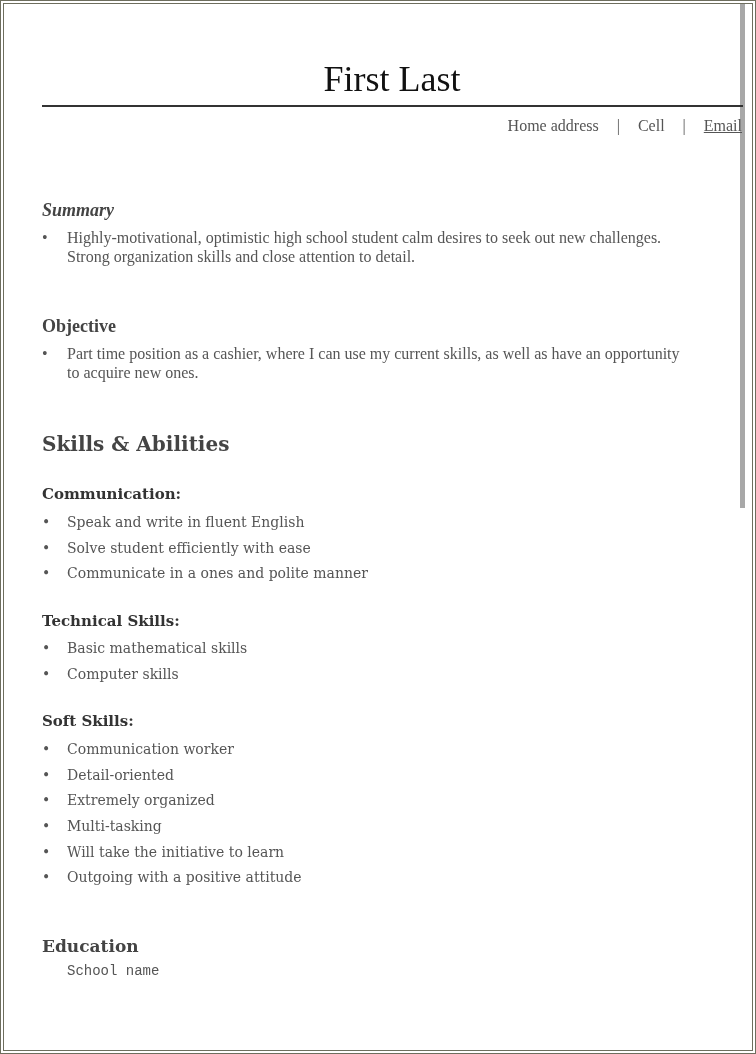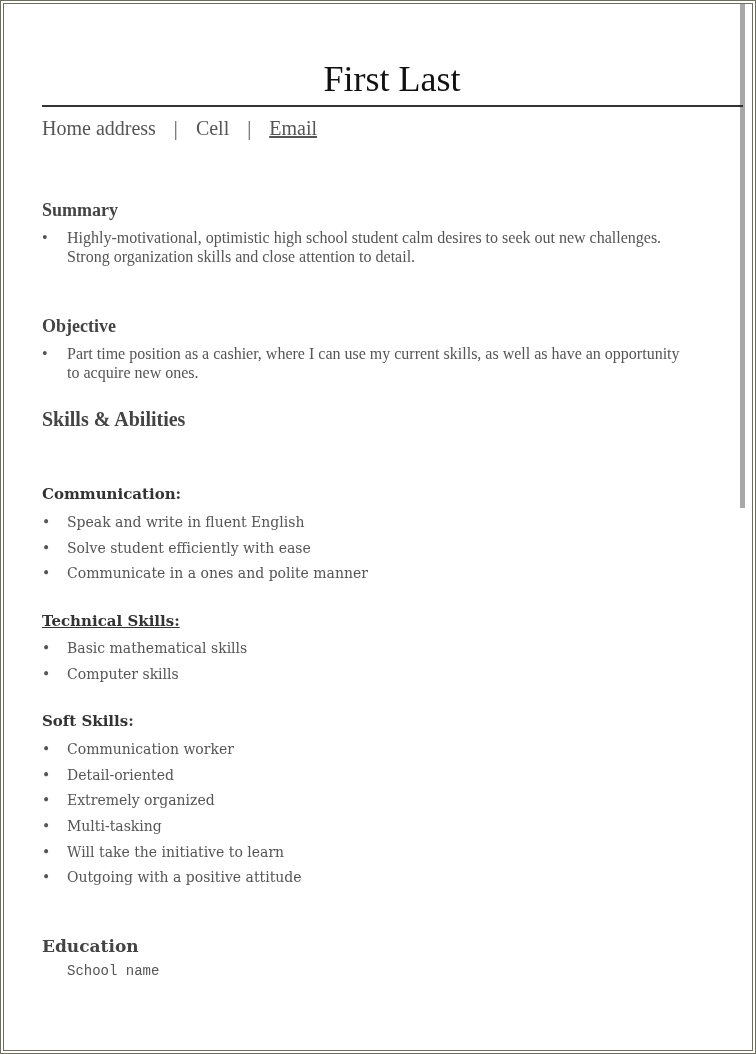--- a/index.html
+++ b/index.html
@@ -4,22 +4,22 @@
 <style>
   html, body { margin:0; padding:0; }
   body { width:756px; height:1054px; background:#ffffff; position:relative; overflow:hidden;
          font-family:"DejaVu Serif", serif; color:#444; }
   .frame-outer { position:absolute; left:0; top:0; width:754px; height:1052px; border:1px solid #6e6e5e; }
   .frame-inner { position:absolute; left:3px; top:3px; width:748px; height:1046px; border:1px solid #6e6e5e; }
   .scrollbar { position:absolute; left:740px; top:4px; width:5px; height:504px; background:#a8a8a8; }
   .title { position:absolute; left:42px; width:700px; top:58px; text-align:center;
            font-family:"Liberation Serif", serif; font-size:36px; color:#111; }
   .rule { position:absolute; left:42px; top:105px; width:701px; height:2px; background:#333; }
-  .contact { position:absolute; left:42px; width:700px; top:117px; text-align:left;
-             font-family:"Liberation Serif", serif; font-size:20px; color:#555; }
+  .contact { position:absolute; left:42px; width:700px; top:117px; text-align:right;
+             font-family:"Liberation Serif", serif; font-size:16px; color:#555; }
   .contact span { display:inline-block; }
   .contact .sep { margin:0 18px; }
   .contact .email { text-decoration:underline; color:#555; }
   .h2 { position:absolute; left:42px; font-family:"Liberation Serif", serif; font-weight:bold; font-size:18px; color:#444; }
   .h1 { position:absolute; left:42px; font-family:"DejaVu Serif", serif; font-weight:bold; font-size:20px; color:#444; }
   .h3 { position:absolute; left:42px; font-family:"DejaVu Serif", serif; font-weight:bold; font-size:15px; color:#333; }
   .bl { position:absolute; left:42px; width:700px; font-size:14.5px; color:#555; }
   .bl .dot { position:absolute; left:0; top:0; }
   .bl .txt { position:absolute; left:25px; white-space:nowrap; }
   .para { font-family:"Liberation Serif", serif; font-size:16px; line-height:19px; }
@@ -32,51 +32,51 @@
 <div class="frame-outer"></div>
 <div class="frame-inner"></div>
 <div class="scrollbar"></div>
 
 <div class="title">First Last</div>
 <div class="rule"></div>
 <div class="contact">
   <span>Home address</span><span class="sep">|</span><span>Cell</span><span class="sep">|</span><span class="email">Email</span>
 </div>
 
-<div class="h2" style="top:200px;">Summary</div>
+<div class="h2" style="top:200px;font-style:italic;">Summary</div>
 <div class="bl para" style="top:228px;">
   <span class="dot">•</span>
   <span class="txt" style="top:0">Highly-motivational, optimistic high school student calm desires to seek out new challenges.</span>
   <span class="txt" style="top:19px">Strong organization skills and close attention to detail.</span>
 </div>
 
 <div class="h2" style="top:316px;">Objective</div>
 <div class="bl para" style="top:344px;">
   <span class="dot">•</span>
   <span class="txt" style="top:0">Part time position as a cashier, where I can use my current skills, as well as have an opportunity</span>
   <span class="txt" style="top:19px">to acquire new ones.</span>
 </div>
 
-<div class="h1" style="top:408px;font-family:Liberation Serif, serif;">Skills &amp; Abilities</div>
+<div class="h1" style="top:432px;">Skills &amp; Abilities</div>
 
 <div class="h3" style="top:485px;">Communication:</div>
 <div class="bl skill" style="top:513px;">
     <span class="dot">•</span>
     <span class="txt">Speak and write in fluent English</span>
   </div>
 <div class="bl skill" style="top:539px;">
     <span class="dot">•</span>
     <span class="txt">Solve student efficiently with ease</span>
   </div>
 <div class="bl skill" style="top:564px;">
     <span class="dot">•</span>
     <span class="txt">Communicate in a ones and polite manner</span>
   </div>
 
-<div class="h3" style="top:612px;text-decoration:underline;">Technical Skills:</div>
+<div class="h3" style="top:612px;">Technical Skills:</div>
 <div class="bl skill" style="top:639px;">
     <span class="dot">•</span>
     <span class="txt">Basic mathematical skills</span>
   </div>
 <div class="bl skill" style="top:665px;">
     <span class="dot">•</span>
     <span class="txt">Computer skills</span>
   </div>
 
 <div class="h3" style="top:712px;">Soft Skills:</div>

